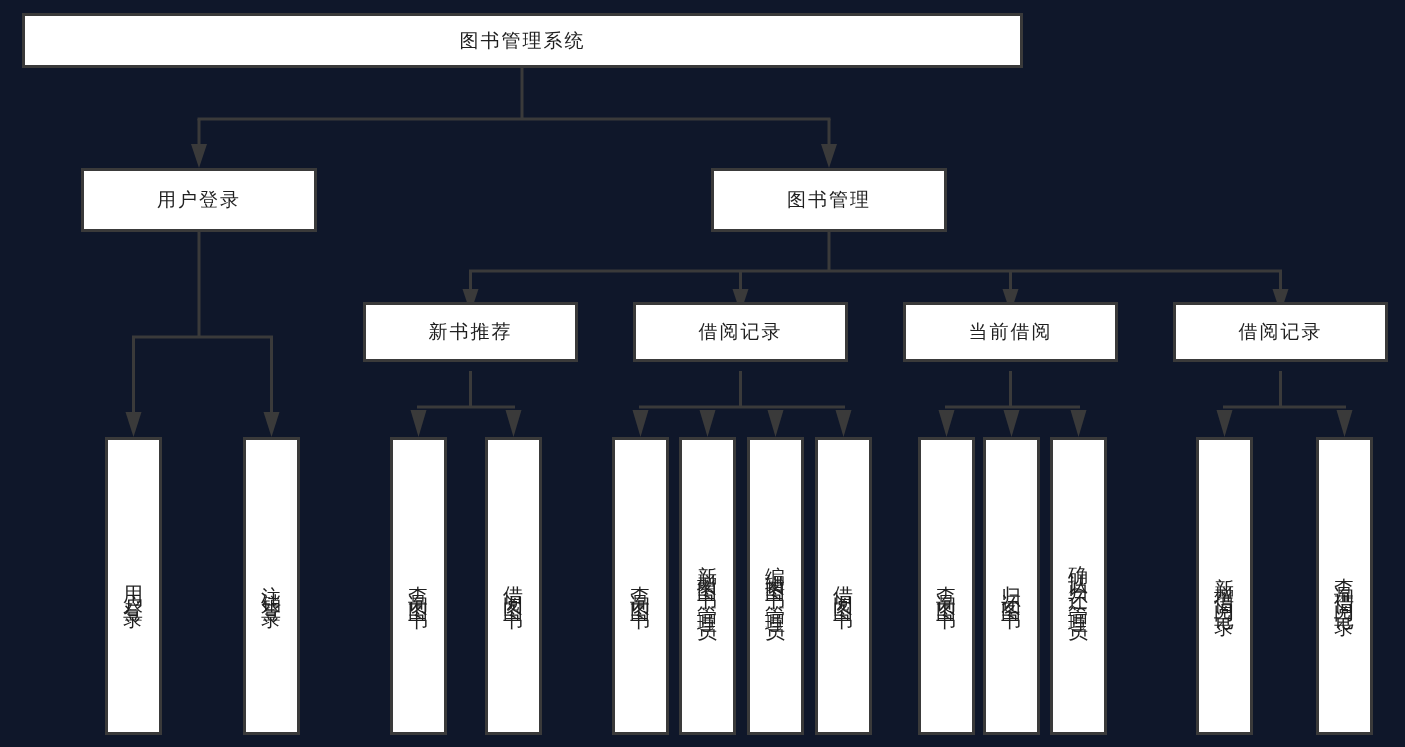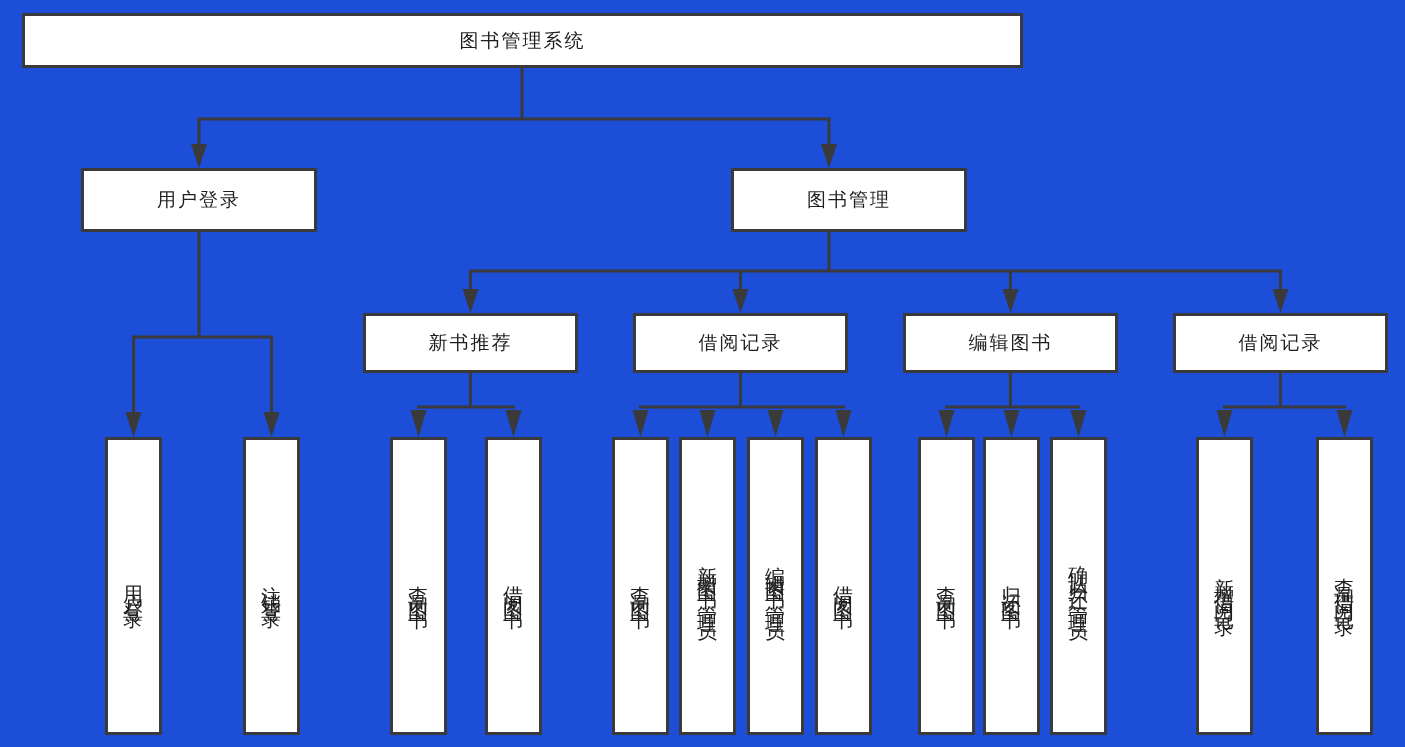--- a/index.html
+++ b/index.html
@@ -1,28 +1,28 @@
 <!DOCTYPE html>
 <html><head>
 <meta charset="utf-8">
 <style>
   html,body{margin:0;padding:0;background:#ffffff;}
   .canvas{
-    position:relative;width:1405px;height:747px;background:#1d4ed8;
+    position:relative;width:1405px;height:747px;background:#0f172a;
     font-family:"Liberation Sans", sans-serif;color:#1f1f1f;overflow:hidden;
   }
   .connectors{position:absolute;left:0;top:0;width:1405px;height:747px;}
   .box{
     position:absolute;box-sizing:border-box;border:3px solid #3a3a3a;background:#ffffff;
     display:flex;align-items:center;justify-content:center;text-align:center;
   }
   .root{left:22px;top:13px;width:1001px;height:55px;font-size:19px;letter-spacing:2px;}
   .n2{width:236px;height:64px;top:168px;font-size:19px;letter-spacing:2px;}
-  .n2a{left:81px;} .n2b{left:711px;margin-left:20px;}
-  .n3{width:215px;height:60px;top:313px;font-size:19px;letter-spacing:2px;}
+  .n2a{left:81px;} .n2b{left:711px;}
+  .n3{width:215px;height:60px;top:302px;font-size:19px;letter-spacing:2px;}
   .n3a{left:363px;} .n3b{left:633px;} .n3c{left:903px;} .n3d{left:1173px;}
   .leaf{width:57px;height:298px;top:437px;}
   .leaf span{
     writing-mode:vertical-rl;text-orientation:mixed;
     font-size:20px;letter-spacing:8px;line-height:1;
   }
   .lf1{left:105px;} .lf2{left:243px;}
   .lf3{left:390px;} .lf4{left:485px;}
   .lf5{left:612px;} .lf6{left:679px;} .lf7{left:747px;} .lf8{left:815px;}
   .lf9{left:918px;} .lf10{left:983px;} .lf11{left:1050px;}
@@ -99,21 +99,21 @@
     </g>
   </svg>
 
   <div class="box root">图书管理系统</div>
 
   <div class="box n2 n2a">用户登录</div>
   <div class="box n2 n2b">图书管理</div>
 
   <div class="box n3 n3a">新书推荐</div>
   <div class="box n3 n3b">借阅记录</div>
-  <div class="box n3 n3c">编辑图书</div>
+  <div class="box n3 n3c">当前借阅</div>
   <div class="box n3 n3d">借阅记录</div>
 
   <div class="box leaf lf1">
     <span>用户登录</span>
   </div>
   <div class="box leaf lf2">
     <span>注销登录</span>
   </div>
 
   <div class="box leaf lf3">

